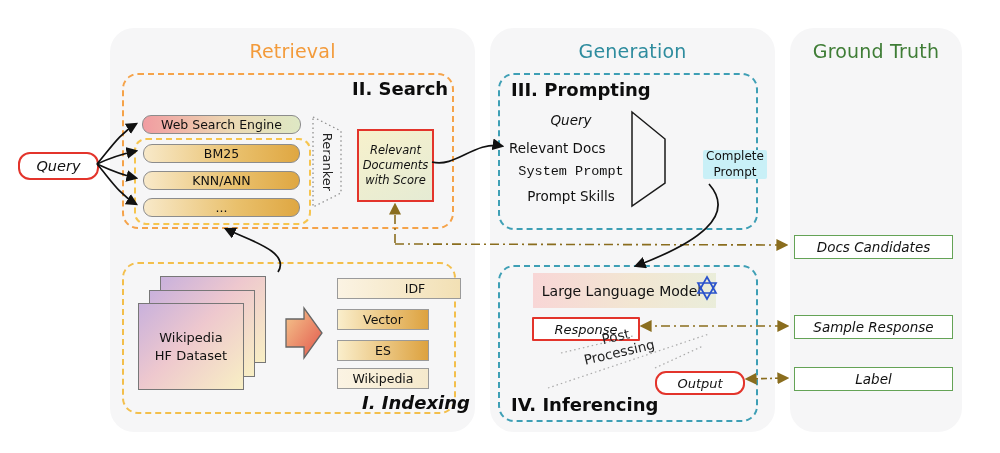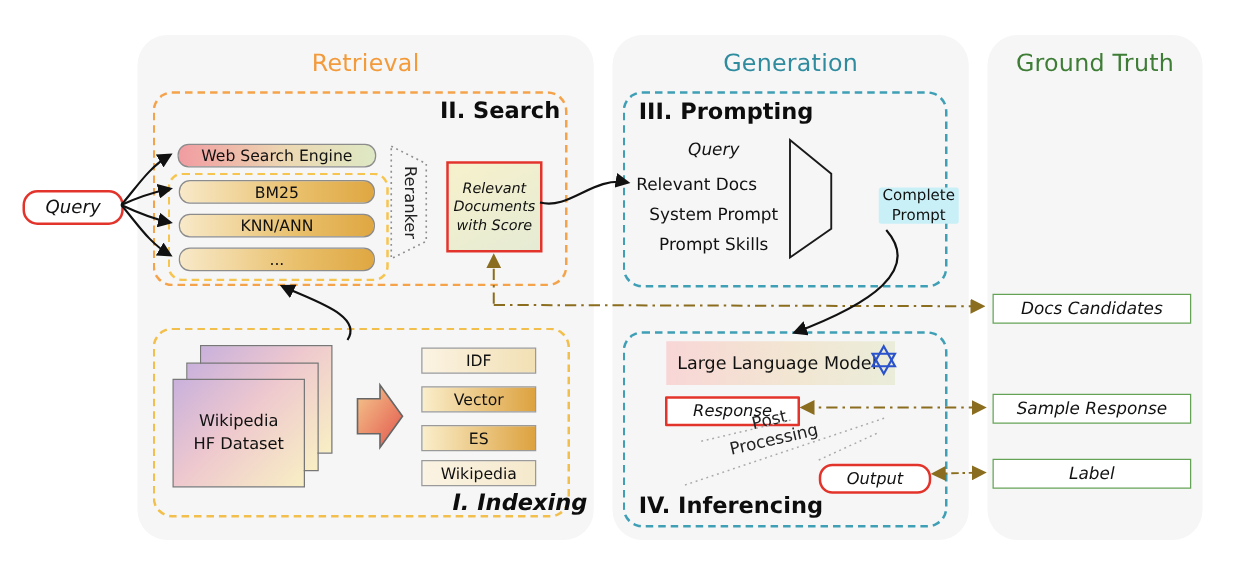--- a/index.html
+++ b/index.html
@@ -59,31 +59,31 @@
   <div class="rpill" style="left:18px;top:152px;width:77px;height:24px;font-size:14.5px;">Query</div>
 
   <div class="dashbox" style="left:122px;top:262px;width:330px;height:148px;border:2px dashed #F3BF4C;"></div>
   <div class="seclabel" style="left:362px;top:392px;font-style:italic;">I. Indexing</div>
 
   <div class="page" style="left:160px;top:276px;"></div>
   <div class="page" style="left:149px;top:290px;"></div>
   <div class="page preline" style="left:138px;top:303px;display:flex;align-items:center;justify-content:center;font-size:13px;line-height:1.35;">Wikipedia
 HF Dataset</div>
 
-  <div class="storebox" style="top:278px;background:linear-gradient(90deg,#FBF3E3,#F2E0B4);">IDF</div>
+  <div class="storebox" style="top:278px;background:linear-gradient(90deg,#FBF3E3,#F2E0B4);padding-left:32px;">IDF</div>
   <div class="storebox" style="top:309px;background:linear-gradient(90deg,#FAEECB,#DDA23F);">Vector</div>
   <div class="storebox" style="top:340px;background:linear-gradient(90deg,#FAEECB,#DDA23F);">ES</div>
   <div class="storebox" style="top:368px;background:linear-gradient(90deg,#FBF3E3,#F5E9CC);">Wikipedia</div>
 
   <div class="dashbox" style="left:498px;top:73px;width:256px;height:153px;border:2px dashed #3E9FB5;"></div>
   <div class="seclabel" style="left:511px;top:79px;">III. Prompting</div>
 
   <div class="abs" style="left:509px;top:112px;width:124px;text-align:center;font-size:13.5px;font-style:italic;">Query</div>
   <div class="abs" style="left:509px;top:140px;width:124px;font-size:13.5px;">Relevant Docs</div>
-  <div class="abs" style="left:509px;top:164px;width:124px;text-align:center;font-size:13.5px;">System Prompt</div>
+  <div class="abs" style="left:509px;top:164px;width:124px;text-align:center;font-size:13.5px;font-family:Liberation Mono, monospace;">System Prompt</div>
   <div class="abs" style="left:509px;top:188px;width:124px;text-align:center;font-size:13.5px;">Prompt Skills</div>
 
   <div class="abs rot90" style="left:609px;top:151px;width:74px;height:16px;text-align:center;font-size:13px;">Template</div>
 
   <div class="abs preline" style="left:672px;top:150px;width:64px;height:29px;background:#C9F0F7;
               display:flex;align-items:center;justify-content:center;font-size:12px;line-height:1.3;border-radius:2px;margin-left:31px;">Complete
 Prompt</div>
 
   <div class="dashbox" style="left:498px;top:265px;width:256px;height:153px;border:2px dashed #3E9FB5;"></div>
   <div class="seclabel" style="left:511px;top:394px;">IV. Inferencing</div>

